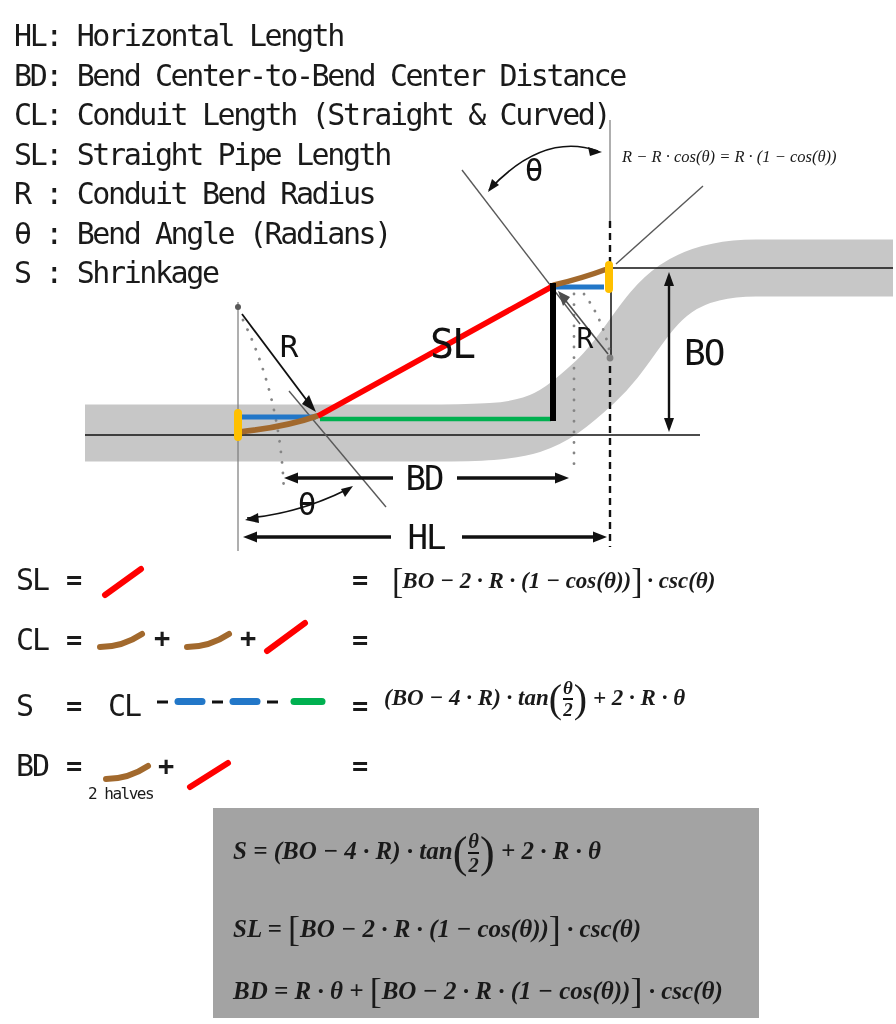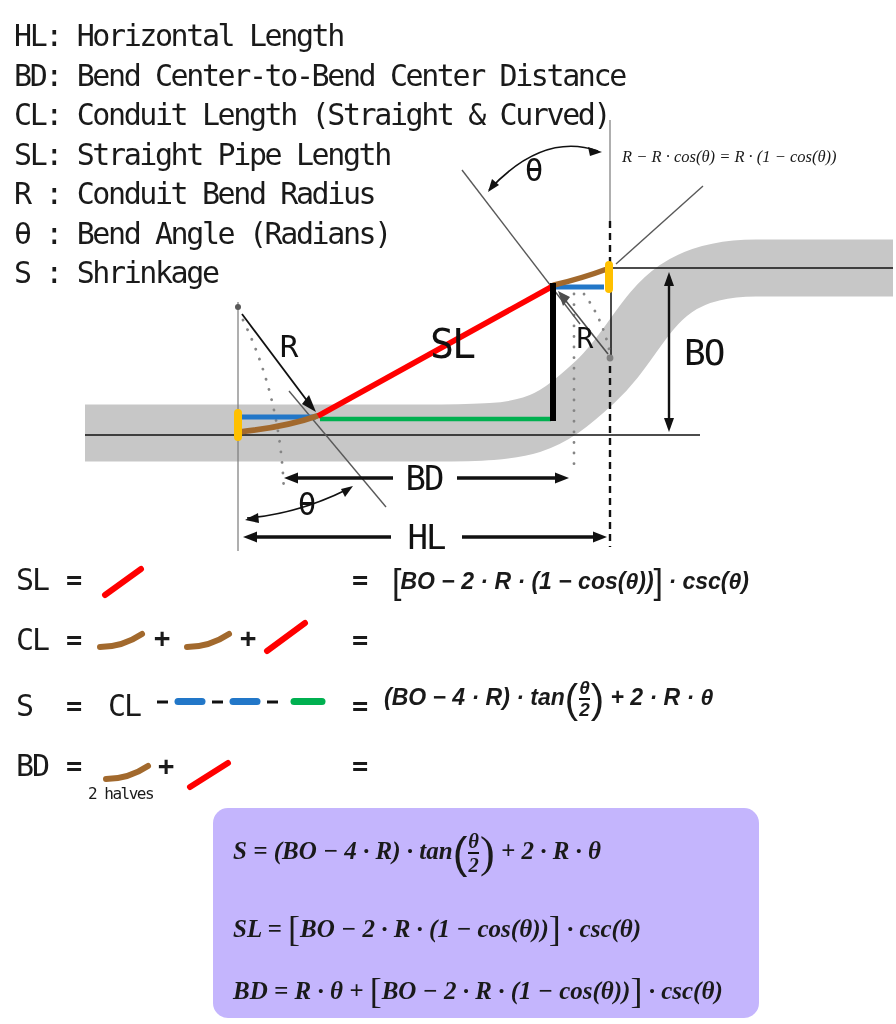--- a/index.html
+++ b/index.html
@@ -17,21 +17,21 @@
     font-family:"Liberation Serif", serif; font-style:italic; font-weight:normal;
     font-size:16.5px; white-space:nowrap;
   }
   
   .eq-row { left:0; width:896px; height:60px; }
   .eq-label { font-size:30px; letter-spacing:-2px; }
   .eq-sign  { font-size:27px; font-weight:bold; letter-spacing:-1px; }
   .note { font-size:16px; letter-spacing:-1.5px; }
   
   .rhs {
-    font-family:Liberation Sans, sans-serif; font-style:italic; font-weight:bold;
+    font-family:Liberation Serif, serif; font-style:italic; font-weight:bold;
     font-size:23px; white-space:nowrap;
   }
   .rhs .br { font-style:normal; font-weight:400; font-size:34px; vertical-align:-4px;
              letter-spacing:-1px; display:inline-block; transform:scaleY(1.05); }
   .rhs .pf { font-style:normal; font-weight:400; font-size:40px; vertical-align:middle;
              line-height:0; }
   .frac { display:inline-block; text-align:center; vertical-align:middle;
           font-size:0.82em; line-height:1.08; margin:0 1px; }
   .frac .den { border-top:2px solid #111; }
   
@@ -188,21 +188,21 @@
     <path d="M4 17 C20 17 34 12 46 4" fill="none" stroke-width="6" stroke-linecap="round" stroke="#A2692D"></path>
   </svg>
   <span class="abs note" style="left:88px;top:44px">2 halves</span>
   <span class="abs eq-sign" style="left:158px;top:10px">+</span>
   <svg class="abs" style="left:184px;top:18px" width="50" height="34">
     <line x1="6" y1="29" x2="44" y2="5" stroke-width="6" stroke-linecap="round" stroke="#FF0000"></line>
   </svg>
   <span class="abs eq-sign" style="left:352px;top:10px">=</span>
 </div>
 
-<div class="abs sumbox" style="background-color: #c4b5fd; border-radius: 15px;">
+<div class="abs sumbox" style="background-color: #a3a3a3;">
   <div class="sumline" style="top:22px">
     <span>S = (BO − 4 · R) · tan</span><span class="pf rhs pf" style="font-size:44px;font-style:normal;font-weight:400;vertical-align:middle;line-height:0">(</span><span class="frac"><span class="num">θ</span><span class="den" style="display:block">2</span></span><span style="font-size:44px;font-style:normal;font-weight:400;vertical-align:middle;line-height:0">)</span><span> + 2 · R · θ</span>
   </div>
   <div class="sumline" style="top:100px">
     <span>SL = </span><span class="br" style="font-style:normal;font-weight:400;font-size:36px;vertical-align:-4px">[</span><span>BO − 2 · R · (1 − cos(θ))</span><span class="br" style="font-style:normal;font-weight:400;font-size:36px;vertical-align:-4px">]</span><span> · csc(θ)</span>
   </div>
   <div class="sumline" style="top:162px">
     <span>BD = R · θ + </span><span class="br" style="font-style:normal;font-weight:400;font-size:36px;vertical-align:-4px">[</span><span>BO − 2 · R · (1 − cos(θ))</span><span class="br" style="font-style:normal;font-weight:400;font-size:36px;vertical-align:-4px">]</span><span> · csc(θ)</span>
   </div>
 </div>

